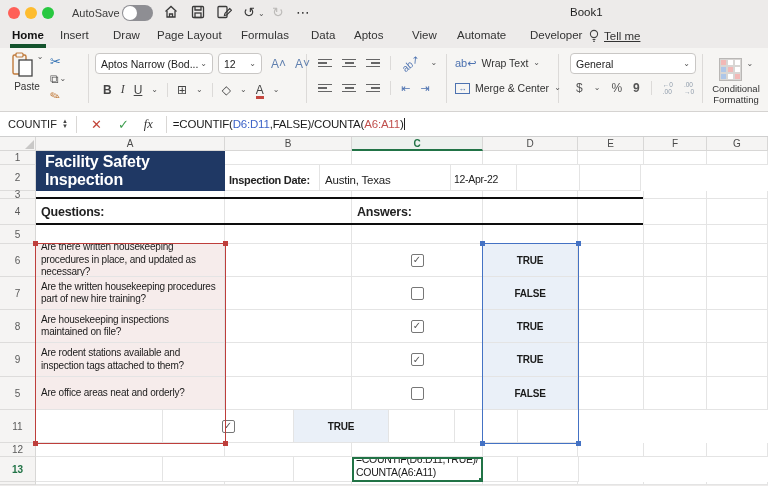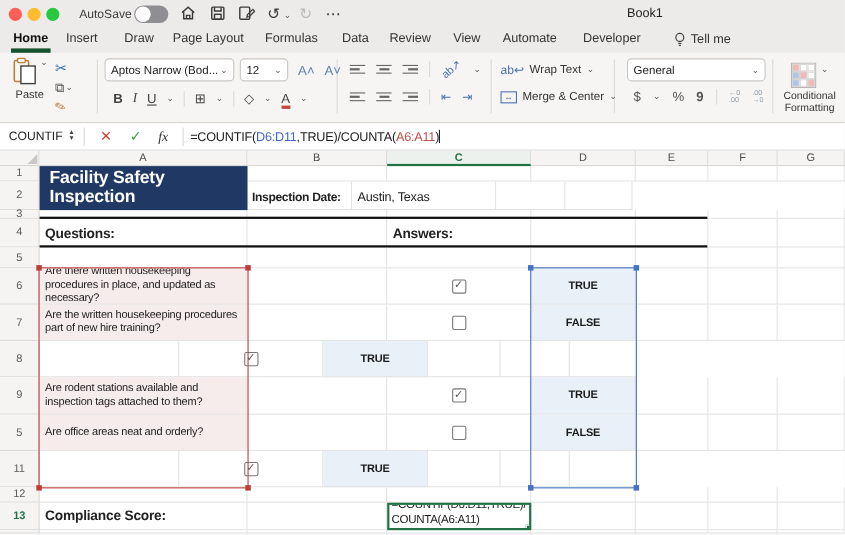--- a/index.html
+++ b/index.html
@@ -178,25 +178,25 @@
     <span class="doc-title">Book1</span>
   </div>
 
   <div class="tabrow">
     <span class="tab active" style="left:10px;">Home</span>
     <span class="tab" style="left:58px;">Insert</span>
     <span class="tab" style="left:111px;">Draw</span>
     <span class="tab" style="left:155px;">Page Layout</span>
     <span class="tab" style="left:239px;">Formulas</span>
     <span class="tab" style="left:309px;">Data</span>
-    <span class="tab" style="left:352px;">Review</span>
+    <span class="tab" style="left:352px;">Aptos</span>
     <span class="tab" style="left:410px;">View</span>
     <span class="tab" style="left:455px;text-align:right;">Automate</span>
     <span class="tab" style="left:528px;">Developer</span>
-    <span class="tellme" style="left:612px;">
+    <span class="tellme" style="left:588px;text-decoration:underline;">
       <svg width="12" height="14" viewBox="0 0 12 14" fill="none" stroke="#444" stroke-width="1.1">
           <circle cx="6" cy="5" r="3.6"></circle>
           <path d="M4.6 10.5h2.8M5 12.2h2"></path>
         </svg>
       <span>Tell me</span>
     </span>
   </div>
 
   <div class="ribbon">
     <span class="rdiv" style="left:88px;"></span>
@@ -366,21 +366,21 @@
       <span class="stepper">
           <span>▲</span>
           <span>▼</span>
         </span>
     </span>
     <span class="fdiv"></span>
     <span class="fx-x">✕</span>
     <span class="fx-check">✓</span>
     <span class="fx-fx">fx</span>
     <span class="fdiv"></span>
-    <span class="formula-text"><span>=COUNTIF(</span><span class="ref-blue">D6:D11</span><span>,TRUE)/COUNTA(</span><span class="ref-red">A6:A11</span><span>)</span><span class="cursor"></span></span>
+    <span class="formula-text"><span>=COUNTIF(</span><span class="ref-blue">D6:D11</span><span>,FALSE)/COUNTA(</span><span class="ref-red">A6:A11</span><span>)</span><span class="cursor"></span></span>
   </div>
 
   <div class="grid">
 
     <div class="grow" style="height:14px;">
       <div class="cg hdr corner"></div>
       <div class="cell cA hdr">A</div>
       <div class="cell cB hdr">B</div>
       <div class="cell cC hdr active">C</div>
       <div class="cell cD hdr">D</div>
@@ -398,20 +398,21 @@
         <div class="cell cE"></div>
         <div class="cell cF"></div>
         <div class="cell cG"></div>
     </div>
 
     <div class="grow" style="height:26px;">
       <div class="cg">2</div>
       <div class="cell cA"></div>
       <div class="cell cD lbl-bold">Inspection Date:</div>
       <div class="cell cC val-cell">Austin, Texas</div>
+      <div class="cell cE date-cell">12-Apr-22</div>
       <div class="cell cF"></div>
         <div class="cell cG"></div>
     </div>
 
     <div class="grow" style="height:8px;">
       <div class="cg">3</div>
       <div class="cell cA"></div>
         <div class="cell cB"></div>
         <div class="cell cC"></div>
         <div class="cell cD"></div>
@@ -461,20 +462,21 @@
       <div class="cell cC ckcell">
           <span class="ckbox"></span>
         </div>
       <div class="cell cD bgblue anscell">FALSE</div>
       <div class="cell cE"></div>
         <div class="cell cF"></div>
         <div class="cell cG"></div>
     </div>
     <div class="grow" style="height:33px;">
       <div class="cg">8</div>
+      <div class="cell cA bgred qtext">Are housekeeping inspections maintained on file?</div>
       <div class="cell cB"></div>
       <div class="cell cC ckcell">
           <span class="ckbox">✓</span>
         </div>
       <div class="cell cD bgblue anscell">TRUE</div>
       <div class="cell cE"></div>
         <div class="cell cF"></div>
         <div class="cell cG"></div>
     </div>
     <div class="grow" style="height:34px;">
@@ -519,21 +521,20 @@
         <div class="cell cB"></div>
         <div class="cell cC"></div>
         <div class="cell cD"></div>
         <div class="cell cE"></div>
         <div class="cell cF"></div>
         <div class="cell cG"></div>
     </div>
 
     <div class="grow" style="height:25px;">
       <div class="cg rownum-active">13</div>
-      <div class="cell cA section-lbl">Compliance Score:</div>
       <div class="cell cB"></div>
         <div class="cell cC"></div>
         <div class="cell cD"></div>
         <div class="cell cE"></div>
         <div class="cell cF"></div>
         <div class="cell cG"></div>
     </div>
 
     <div class="grow" style="height:3px;">
       <div class="cg"></div>

